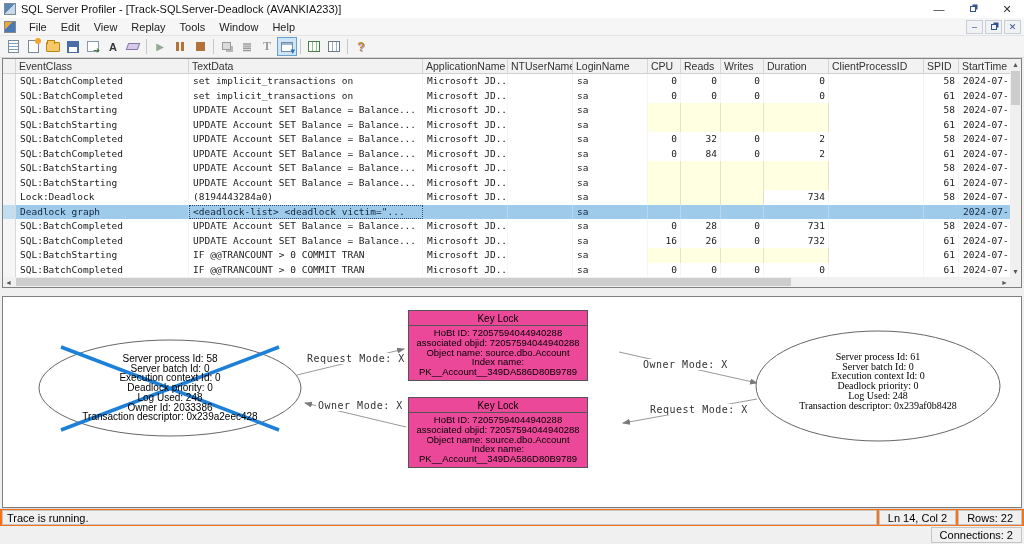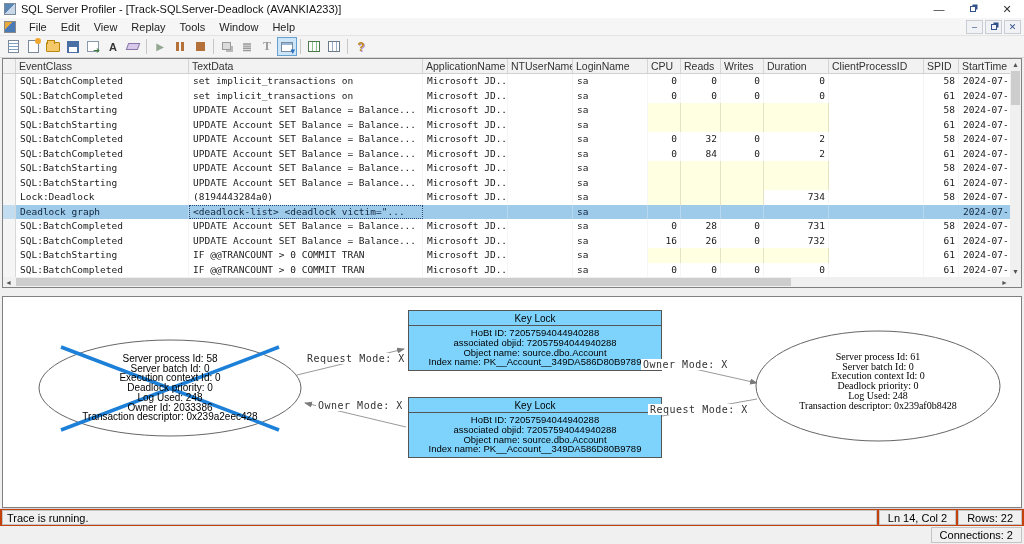--- a/index.html
+++ b/index.html
@@ -83,27 +83,27 @@
   .hthumb { height:8px; width:775px; background:#cdcdcd; margin-left:2px; }
   .sb-track { flex:1; }
   .sb-corner { position:absolute; right:0; bottom:0; width:11px; height:10px; background:#f0f0f0; }
 
   .splitter { height:8px; background:#f0f0f0; }
 
   
   .graph-pane { height:212px; border:1px solid #808080; background:#fff; position:relative; overflow:hidden; }
   .graph-pane svg { position:absolute; top:0; left:0; }
   .node-text { position:absolute; text-align:center; font-size:10px; line-height:9.7px; color:#000; }
-  .lock-box { position:absolute; width:254px; border:1px solid #555; background:#7dd3fc; }
+  .lock-box { position:absolute; width:180px; border:1px solid #555; background:#ec4899; }
   .lock-title { text-align:center; font-size:10px; padding:2px 0 1px; border-bottom:1px solid #555; color:#000; }
   .lock-body { text-align:center; font-size:9.5px; line-height:9.8px; padding:2px 0 3px; color:#000; }
   .edge-label { position:absolute; font-family:"DejaVu Sans Mono", monospace; font-size:10px; letter-spacing:0.5px; color:#333; background:#fff; padding:0 2px; white-space:nowrap; }
 
   
-  .statusbar { height:18px; background:#c2410c; display:flex; align-items:center; border-top:1px solid #d8d8d8; }
+  .statusbar { height:18px; background:#f97316; display:flex; align-items:center; border-top:1px solid #d8d8d8; }
   .status-main { flex:1; border:1px solid #c4c4c4; align-self:stretch; margin:1px 2px; display:flex; align-items:center; padding-left:4px; background:#f0f0f0; }
   .status-box { border:1px solid #c4c4c4; align-self:stretch; margin:1px 2px 1px 0; display:flex; align-items:center; padding:0 8px; background:#f0f0f0; white-space:nowrap; }
   .statusbar2 { height:18px; background:#f0f0f0; display:flex; align-items:center; justify-content:flex-end; }
 </style>
 </head>
 <body>
 
 <div class="titlebar">
   <span class="app-icon"></span>
   <span class="title-text">SQL Server Profiler - [Track-SQLServer-Deadlock (AVANKIA233)]</span>

